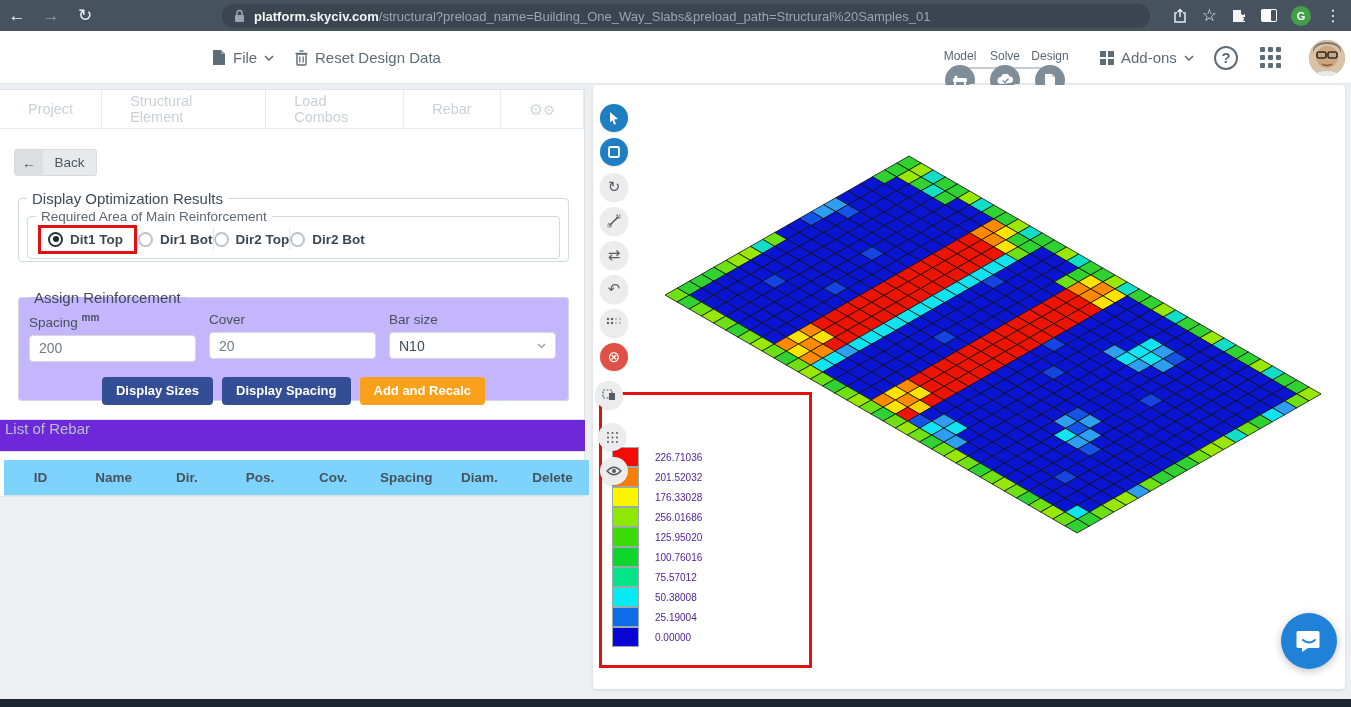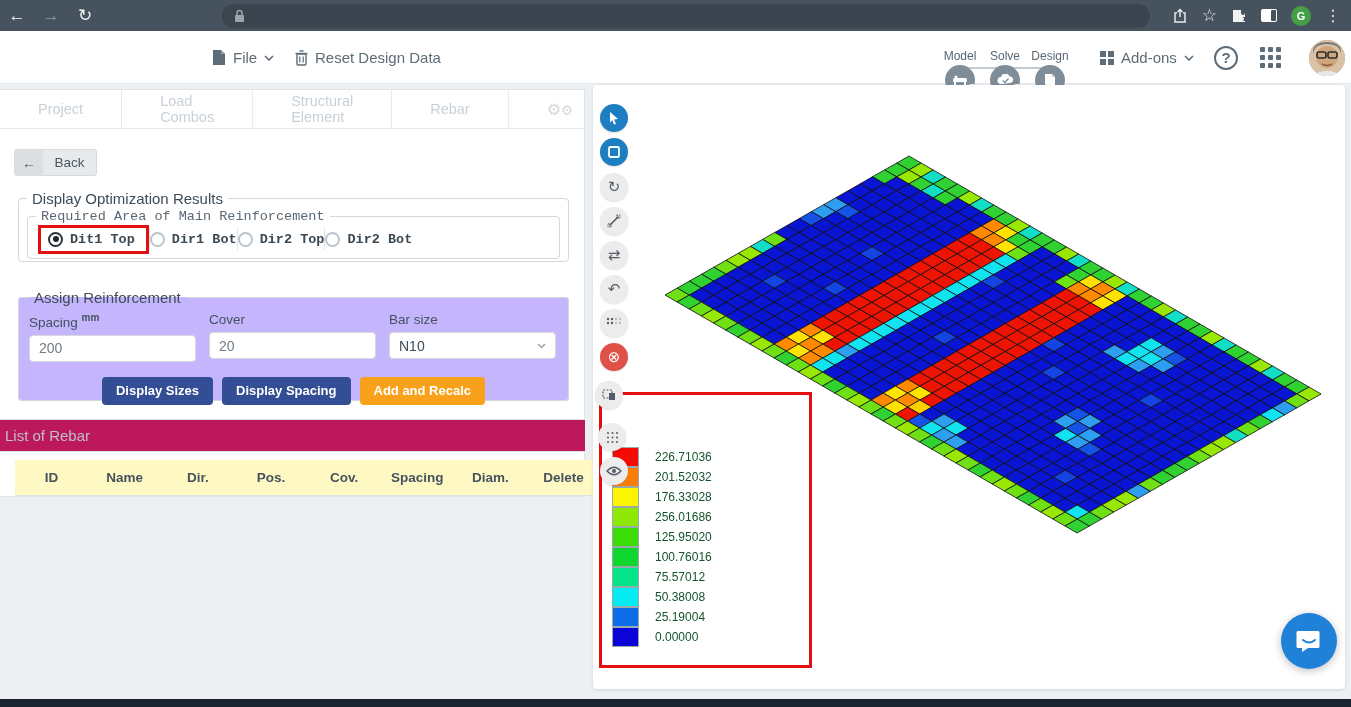--- a/index.html
+++ b/index.html
@@ -39,31 +39,31 @@
   .apps-grid { display:grid; grid-template-columns:repeat(3,5px); grid-gap:3px; cursor:pointer; }
   .apps-grid i { width:5px; height:5px; background:#5d6c77; border-radius:1px; }
   .avatar { width:36px; height:36px; border-radius:50%; overflow:hidden; background:#c9a584; cursor:pointer; }
   .sq4 { display:grid; grid-template-columns:6px 6px; grid-gap:2px; }
   .sq4 i { width:6px; height:6px; background:#5d6c77; }
 
   
   .left-panel { position:absolute; left:0; top:89px; width:585px; height:408px;
     background:#fff; border:1px solid #e0e4e7; border-left:none; }
   .tab-bar { display:flex; height:39px; border-bottom:1px solid #e6eaec; }
-  .tab { padding:0 38px; display:flex; align-items:center; font-size:14.5px; color:#c9d0d6;
+  .tab { padding:0 28px; display:flex; align-items:center; font-size:14.5px; color:#c9d0d6;
     border-right:1px solid #e8ebee; cursor:pointer; }
   .back-btn { position:absolute; left:14px; top:60px; width:83px; height:27px; background:#e7e9eb;
     border:1px solid #d8dbde; border-radius:3px; display:flex; align-items:center; cursor:pointer; }
   .back-arrow { width:28px; height:100%; background:#dcdfe1; color:#49565f; font-size:14px;
     display:flex; align-items:center; justify-content:center; border-radius:3px 0 0 3px; }
   .back-label { flex:1; text-align:center; font-size:13.5px; color:#49565f; }
   fieldset { border:1px solid #d2d8dc; border-radius:4px; }
   legend { padding:0 5px; font-size:15px; color:#3e4c57; }
   .fs-outer { position:absolute; left:18px; top:101px; width:551px; height:70px; padding:2px 8px; }
-  .fs-inner { margin-top:0px; padding:4px 8px 8px 8px;font-family:Liberation Mono, monospace; }
+  .fs-inner { margin-top:0px; padding:4px 8px 8px 8px; }
   .fs-inner legend { font-size:13.5px; color:#5b6873; }
   .radio-row { display:flex; align-items:center; padding-left:2px; }
   .radio-item { display:flex; align-items:flex-end; gap:7px; cursor:pointer; }
   .radio-circle { width:15px; height:15px; border-radius:50%; border:2px solid #bcc4ca; background:#fff; position:relative; }
   .radio-circle.sel { border-color:#2a343d; }
   .radio-circle.sel::after { content:""; position:absolute; left:2.5px; top:2.5px; width:6px; height:6px;
     border-radius:50%; background:#1d272f; }
   .radio-label { font-size:13.5px; font-weight:bold; color:#3c4953; }
   .hl { border:3px solid #e21010; padding:4px 11px 4px 7px; margin:-4px 0; display:flex; align-items:center; gap:7px; cursor:pointer; }
   .vsep { width:1px; height:22px; background:#e3e7ea; }
@@ -75,63 +75,64 @@
   .tinput { width:100%; height:27px; border:1px solid #d5dade; border-radius:4px; padding:0 9px;
     font-size:14px; color:#707c86; background:#fff; font-family:inherit; }
   .tselect { width:100%; height:27px; border:1px solid #d5dade; border-radius:4px; padding:0 9px;
     font-size:14px; color:#3e4c57; background:#fff; display:flex; align-items:center; justify-content:space-between; cursor:pointer; }
   .btn-row { display:flex; justify-content:center; gap:9px; margin-top:15px; }
   .btn { height:28px; border:none; border-radius:4px; color:#fff; font-weight:bold; font-size:13px;
     padding:0 14px; cursor:pointer; font-family:inherit; }
   .btn-blue { background:#334e94; }
   .btn-orange { background:#f9a11b; }
 
-  .rebar-band { position:absolute; left:0; top:419px; width:585px; height:33px; background:#be185d;
-    border-top:1px solid #dde2e5; border-bottom:1px solid #dde2e5; display:flex; align-items:center; }
+  .rebar-band { position:absolute; left:0; top:419px; width:585px; height:33px; background:#6d28d9;
+    border-top:1px solid #dde2e5; border-bottom:1px solid #dde2e5; display:flex; }
   .rebar-band span { font-size:15px; color:#b9c0c7; padding-left:5px; }
-  .rebar-head { position:absolute; left:15px; top:460px; width:585px; height:36px; background:#fef9c3;
+  .rebar-head { position:absolute; left:4px; top:460px; width:585px; height:36px; background:#7dd3fc;
     border-bottom:1px solid #dde2e5; display:grid; grid-template-columns:repeat(8,1fr); align-items:center; }
   .rebar-head span { font-size:13.5px; font-weight:bold; color:#46535e; text-align:center; }
 
   
   .viewport { position:absolute; left:593px; top:85px; width:752px; height:604px; background:#fff;
     border-radius:4px; box-shadow:0 1px 3px rgba(40,50,60,.14); }
   .vp-btn { position:absolute; width:28px; height:28px; border-radius:50%; background:#ececec;
     display:flex; align-items:center; justify-content:center; color:#555e66; font-size:15px;
     cursor:pointer; box-shadow:0 1px 2px rgba(0,0,0,.12); }
   .vp-btn.active { background:#1d7fc1; color:#fff; }
   .vp-btn.danger { background:#df5146; color:#fff; }
   .vp-btn svg { display:block; }
 
   .legend-box { position:absolute; left:6px; top:307px; width:213px; height:276px;
     border:3px solid #e21010; background:#fff; }
   .legend-title { font-size:15px; color:#37474f; padding:12px 0 0 12px; white-space:nowrap; }
   .legend-rows { position:absolute; left:10px; top:52px; }
   .legend-row { display:flex; align-items:center; height:20px; }
   .legend-swatch { width:27px; height:20px; border:0.5px solid #9aa; }
-  .legend-val { font-size:12px; color:#14532d; margin-left:16px; }
+  .legend-val { font-size:10px; color:#4c1d95; margin-left:16px; }
 
   .chat-btn { position:absolute; left:1281px; top:613px; width:56px; height:56px; border-radius:50%;
     background:#1f82d8; box-shadow:0 2px 8px rgba(0,0,0,.25); display:flex; align-items:center; justify-content:center; cursor:pointer; }
 
   .bottom-strip { position:absolute; left:0; top:699px; width:1351px; height:8px; background:#1b2531; }
   .gear-glyph { font-size:16px; color:#d3d8dc; }
 </style>
 </head>
 <body>
 
 <div class="browser-bar">
   <span class="nav-ic">←</span>
   <span class="nav-ic dis">→</span>
   <span class="nav-ic">↻</span>
   <div class="omnibox">
     <svg width="11" height="14" viewBox="0 0 11 14" style="margin-right:9px;flex:none">
       <rect x="1" y="6" width="9" height="7" rx="1" fill="#9aa5ad"></rect>
       <path d="M3 6 V4 a2.5 2.5 0 0 1 5 0 V6" fill="none" stroke="#9aa5ad" stroke-width="1.5"></path>
     </svg>
+    <span class="url"><b>platform.skyciv.com</b><span>/structural?preload_name=Building_One_Way_Slabs&amp;preload_path=Structural%20Samples_01</span></span>
   </div>
   <div class="br-right">
     <svg width="16" height="16" viewBox="0 0 16 16">
       <path d="M5 5 H3 v9 h10 V5 h-2" fill="none" stroke="#e6eaec" stroke-width="1.5"></path>
       <path d="M8 9 V1.5 M5.5 4 L8 1.5 L10.5 4" fill="none" stroke="#e6eaec" stroke-width="1.5"></path>
     </svg>
     <span style="color:#e6eaec;font-size:17px">☆</span>
     <svg width="16" height="16" viewBox="0 0 16 16">
       <path d="M6 2 h4 v3 a2 2 0 0 0 4 0 v4 h-3 a2 2 0 0 1 0 4 h3 v1 H2 V2 h4 v3 a2 2 0 0 1-4 0" fill="#f1f3f4"></path>
     </svg>
@@ -239,22 +240,22 @@
         <path d="M13 24 Q18 27 23 24" fill="none" stroke="#7a5239" stroke-width="1.4"></path>
         <path d="M2 36 Q18 26 34 36 z" fill="#e8e8e8"></path>
       </svg>
     </span>
   </div>
 </div>
 
 <div class="left-panel">
   <div class="tab-bar" id="tab-bar">
       <div class="tab">Project</div>
+      <div class="tab">Structural Element</div>
       <div class="tab">Load Combos</div>
-      <div class="tab">Structural Element</div>
       <div class="tab">Rebar</div>
       <div class="tab">
         <span class="gear-glyph">⚙︎<small>⚙︎</small></span>
       </div>
     </div>
 </div>
 
 <div class="back-btn" style="top:149px">
   <span class="back-arrow">←</span>
   <span class="back-label">Back</span>

